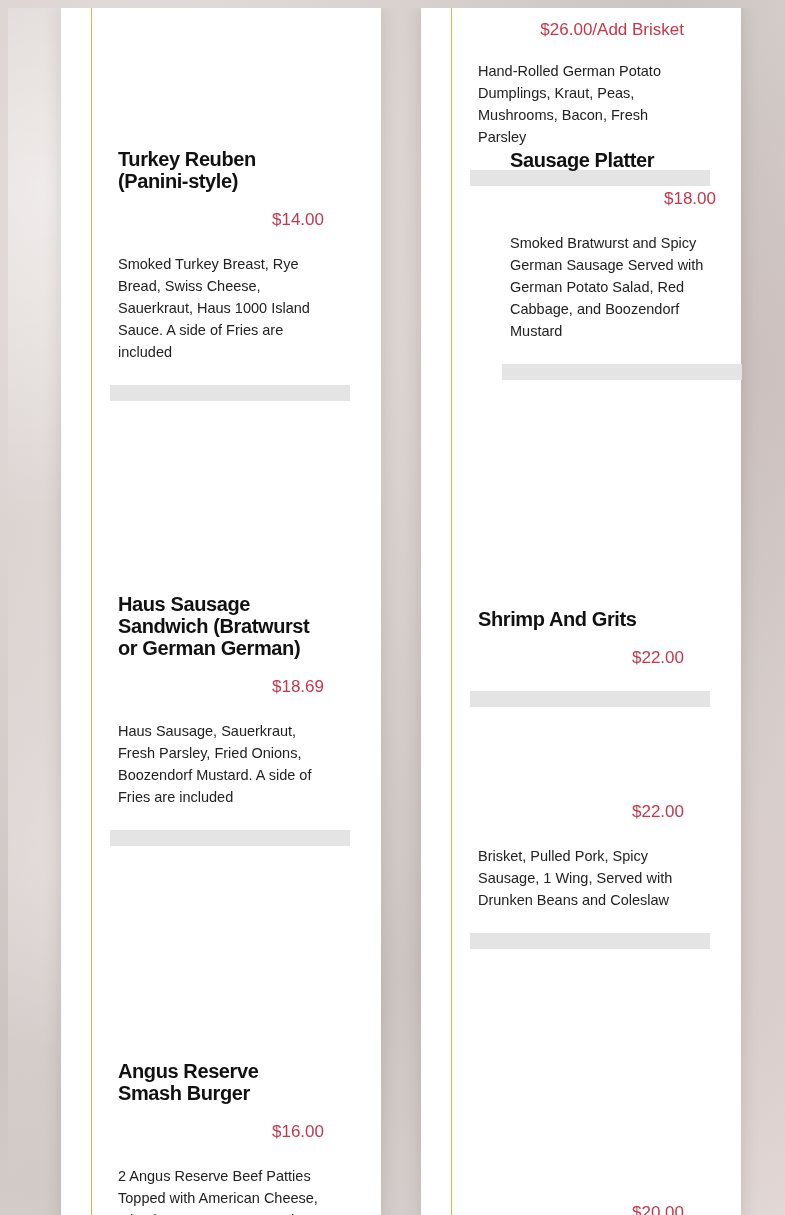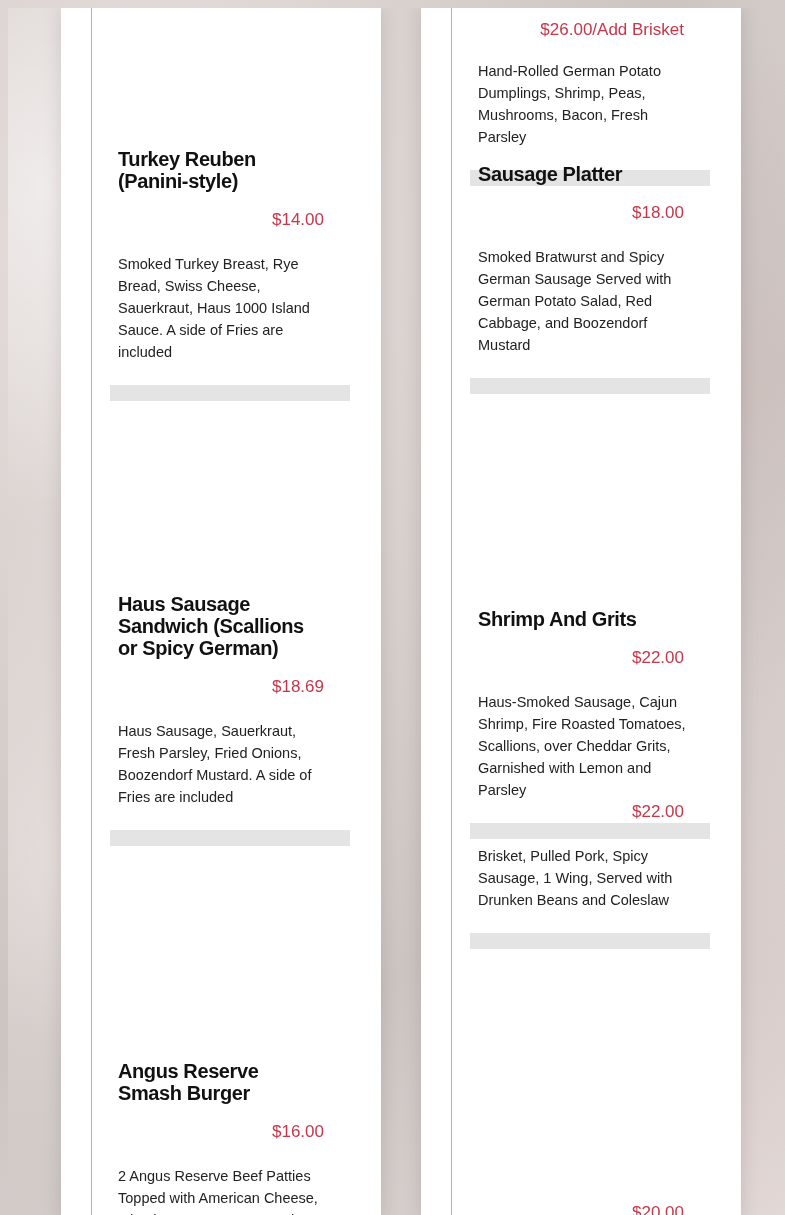--- a/index.html
+++ b/index.html
@@ -56,55 +56,54 @@
   <div class="inner">
 
     <div class="item" style="top:124px;">
       <div class="title">Turkey Reuben (Panini-style)</div>
       <div class="price">$14.00</div>
       <div class="desc">Smoked Turkey Breast, Rye Bread, Swiss Cheese, Sauerkraut, Haus 1000 Island Sauce. A side of Fries are included</div>
       <div class="sep"></div>
     </div>
 
     <div class="item" style="top:569px;">
-      <div class="title">Haus Sausage Sandwich (Scallions or Spicy German)</div>
+      <div class="title">Haus Sausage Sandwich (Bratwurst or German German)</div>
       <div class="price">$18.69</div>
       <div class="desc">Haus Sausage, Sauerkraut, Fresh Parsley, Fried Onions, Boozendorf Mustard. A side of Fries are included</div>
       <div class="sep"></div>
     </div>
 
     <div class="item" style="top:1036px;">
       <div class="title">Angus Reserve Smash Burger</div>
       <div class="price">$16.00</div>
       <div class="desc">2 Angus Reserve Beef Patties Topped with American Cheese, Mixed Greens, Tomato, Onion, Balsamic-Dijon Aioli, on a Brioche Bun. A side of Fries are</div>
     </div>
 
   </div>
 </div>
 
 <div class="column col-right">
   <div class="inner">
 
     <div class="item" style="top:-6px;">
       <div class="price">$26.00/Add Brisket</div>
-      <div class="desc" style="margin-top:3px;">Hand-Rolled German Potato Dumplings, Shrimp, Peas, Mushrooms, Bacon, Fresh Parsley</div>
+      <div class="desc" style="margin-top:3px;">Hand-Rolled German Potato Dumplings, Kraut, Peas, Mushrooms, Bacon, Fresh Parsley</div>
       <div class="sep"></div>
     </div>
 
-    <div class="item" style="top:139px;">
+    <div class="item" style="top:125px;margin-left:32px;">
       <div class="title">Sausage Platter</div>
       <div class="price">$18.00</div>
       <div class="desc">Smoked Bratwurst and Spicy German Sausage Served with German Potato Salad, Red Cabbage, and Boozendorf Mustard</div>
       <div class="sep"></div>
     </div>
 
     <div class="item" style="top:584px;">
       <div class="title">Shrimp And Grits</div>
       <div class="price">$22.00</div>
-      <div class="desc">Haus-Smoked Sausage, Cajun Shrimp, Fire Roasted Tomatoes, Scallions, over Cheddar Grits, Garnished with Lemon and Parsley</div>
       <div class="sep"></div>
     </div>
 
     <div class="item" style="top:776px;">
       <div class="price">$22.00</div>
       <div class="desc">Brisket, Pulled Pork, Spicy Sausage, 1 Wing, Served with Drunken Beans and Coleslaw</div>
       <div class="sep"></div>
     </div>
 
     <div class="item" style="top:1177px;">

